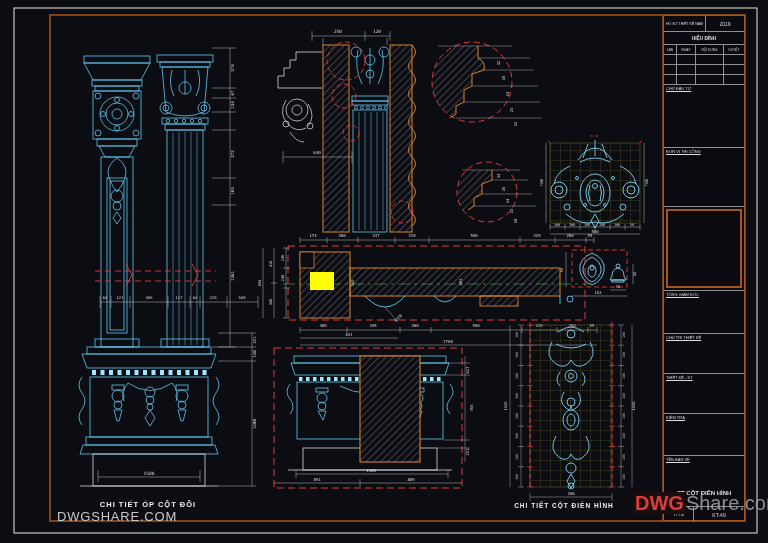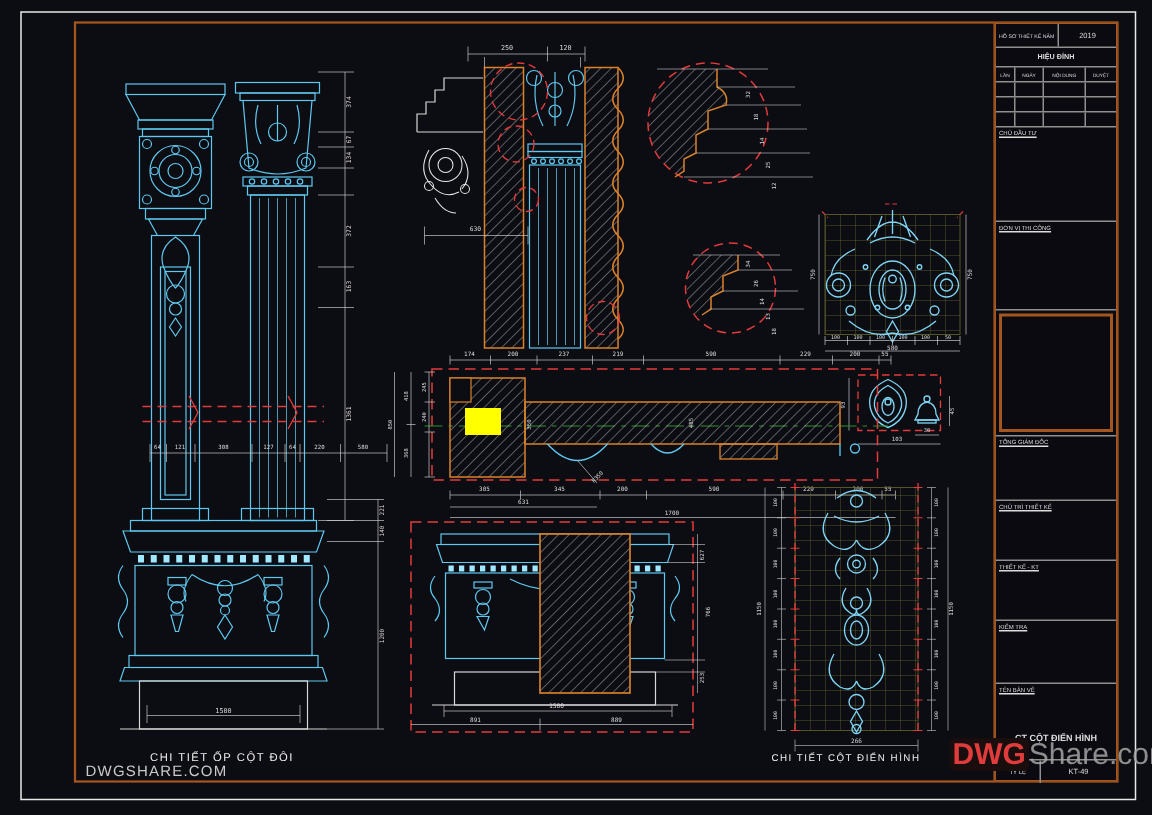--- a/index.html
+++ b/index.html
@@ -11,22 +11,22 @@
   .tb{position:absolute;left:663px;top:15px;width:82px;height:506px;border:1px solid #a5561e;
       box-sizing:border-box;color:#ddd;background:rgba(5,5,10,0.3);}
   .tb-row{position:absolute;left:0;right:0;border-bottom:1px solid #8f8f8f;box-sizing:border-box;}
   .tb-label{position:absolute;left:2px;top:1px;font-size:4px;text-decoration:underline;white-space:nowrap;}
   .tb-center{display:flex;align-items:center;justify-content:center;height:100%;}
   .cols{display:flex;height:100%;}
   .cols>div{border-right:1px solid #8f8f8f;box-sizing:border-box;display:flex;align-items:center;justify-content:center;}
   .cols>div:last-child{border-right:none;}
   .logo-box{position:absolute;left:2px;right:2px;top:2px;bottom:2px;border:2px solid #a5561e;}
   
-  .caption{position:absolute;color:#eee;font-weight:normal;letter-spacing:1px;white-space:nowrap;}
-  .wm-small{position:absolute;left:57px;top:509px;color:#c9c9c9;font-size:10px;letter-spacing:0.8px;}
+  .caption{position:absolute;color:#eee;font-weight:bold;letter-spacing:1px;white-space:nowrap;}
+  .wm-small{position:absolute;left:57px;top:509px;color:#c9c9c9;font-size:13px;letter-spacing:0.8px;}
   .wm-big{position:absolute;left:633px;top:492px;font-size:20px;font-weight:bold;z-index:9;white-space:nowrap;}
   .wm-dwg{color:#e03c3c;background:#1a0d0d;padding:0 2px;border-radius:3px;}
   .wm-share{color:rgba(165,165,165,0.85);font-weight:normal;}
 </style>
 </head>
 <body>
 
 <div class="canvas">
 
 <svg width="768" height="543" viewBox="0 0 768 543">

